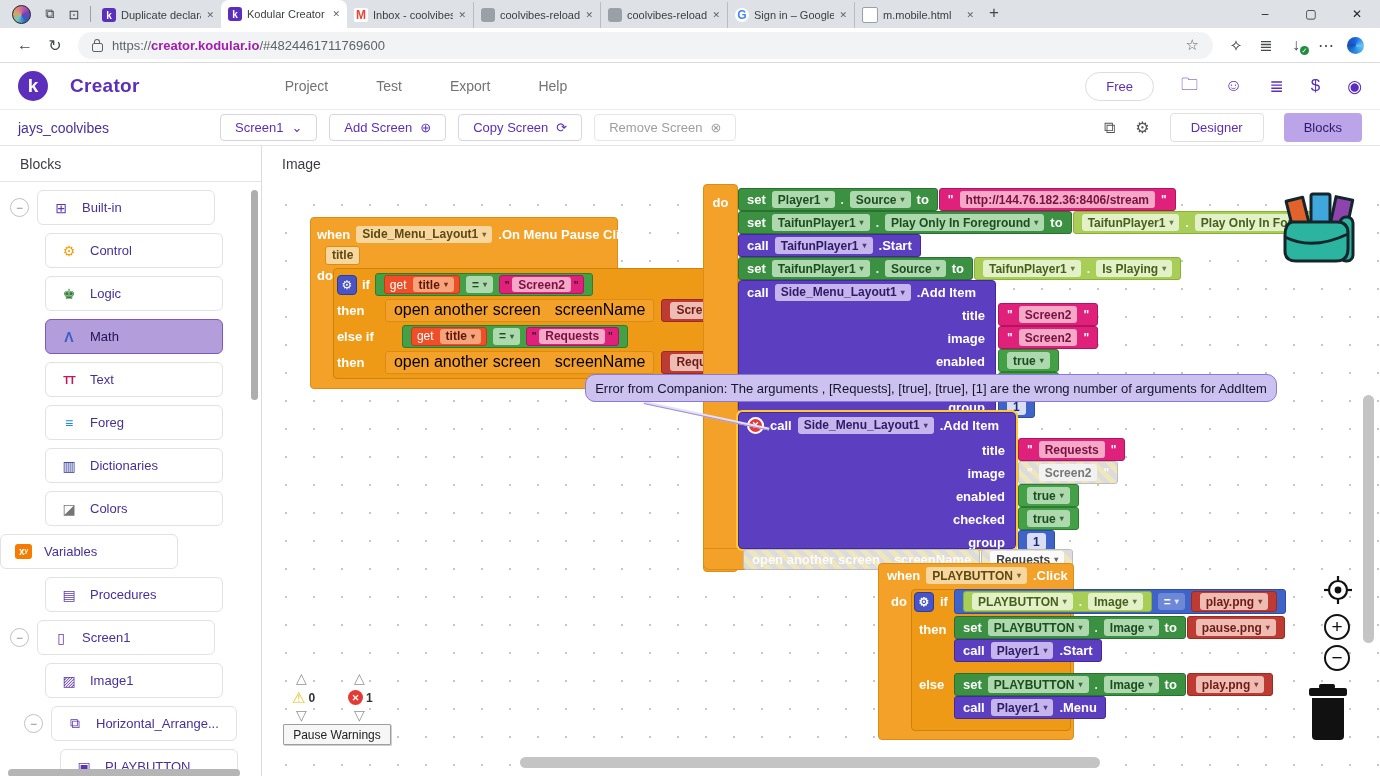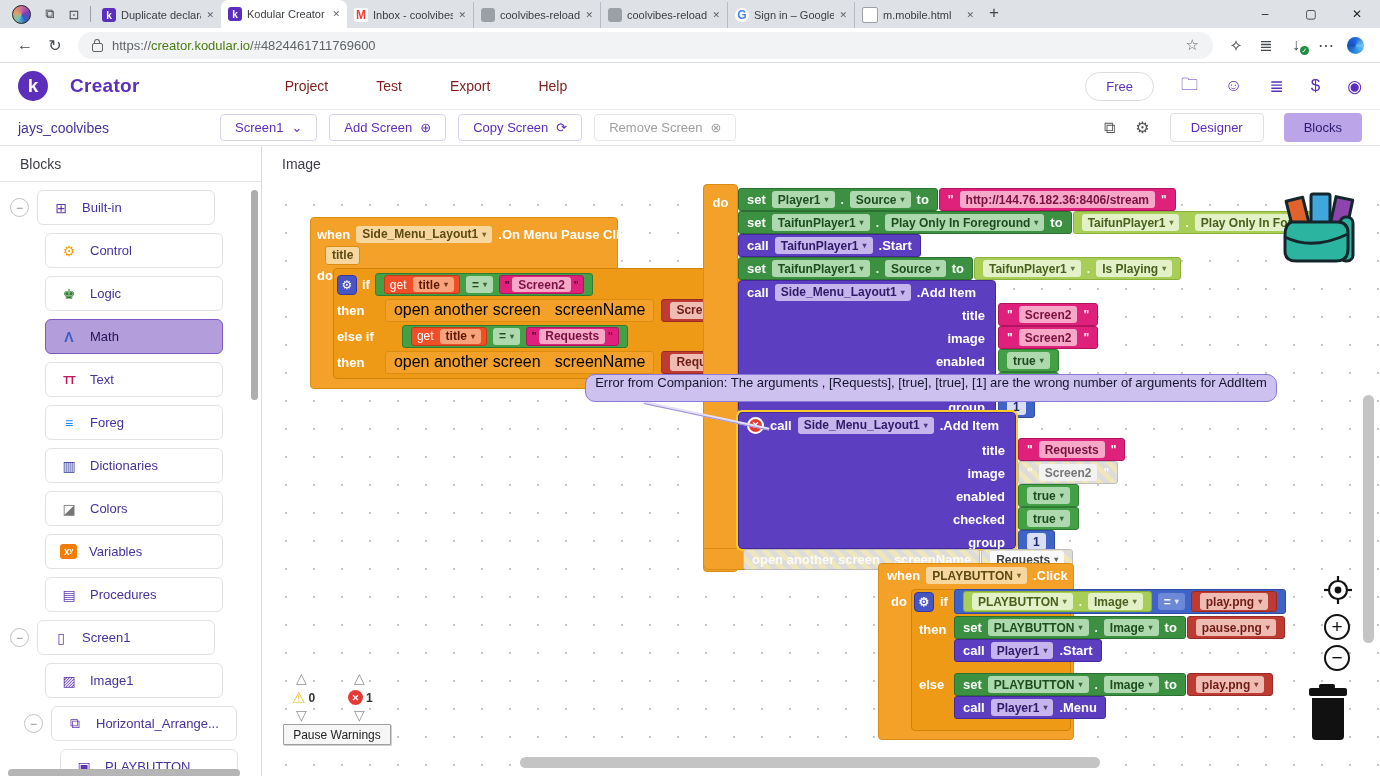--- a/index.html
+++ b/index.html
@@ -33,34 +33,34 @@
   .wbtn{width:46px;display:flex;align-items:center;justify-content:center;font-size:12px;color:#222;}
 
   
   .navbar{height:34px;background:#fff;display:flex;align-items:center;padding:0 10px;border-bottom:1px solid #dadce0;}
   .nav-ic{width:30px;text-align:center;font-size:16px;color:#474b4f;flex:none;}
   .urlpill{flex:1;height:27px;background:#f1f3f4;border-radius:14px;display:flex;align-items:center;
     padding:0 14px;margin:0 8px;font-size:13px;color:#5f6368;gap:9px;}
   .lock{width:9px;height:7px;border:1.5px solid #5f6368;border-radius:2px;position:relative;margin-top:4px;flex:none;}
   .lock::before{content:'';position:absolute;top:-5px;left:1px;width:4px;height:4px;border:1.5px solid #5f6368;
     border-bottom:none;border-radius:3px 3px 0 0;}
-  .urlhost{color:#4d7c0f;font-weight:normal;}
+  .urlhost{color:#a21caf;font-weight:bold;}
   .pillstar{margin-left:auto;font-size:15px;color:#5f6368;}
   .dlwrap{position:relative;}
   .dlcheck{position:absolute;right:2px;bottom:-1px;width:9px;height:9px;border-radius:50%;background:#1e8e3e;
     color:#fff;font-size:7px;line-height:9px;text-align:center;}
   .copilot{width:17px;height:17px;border-radius:50%;
     background:conic-gradient(#1b66e0,#66c3f0,#2a8de0,#174fb8,#1b66e0);margin:0 6px;flex:none;}
 
   
   .khead{height:46px;background:#fff;display:flex;align-items:center;padding:0 18px;border-bottom:1px solid #ededed;}
   .klogo{width:30px;height:30px;border-radius:50%;background:#5b2ebc;color:#fff;font-weight:bold;font-size:19px;
     display:flex;align-items:center;justify-content:center;flex:none;}
   .kbrand{color:#5b2ebc;font-size:19px;font-weight:bold;margin-left:22px;letter-spacing:.3px;}
-  .kmenus{display:flex;gap:48px;margin-left:145px;color:#7f1d1d;font-size:14px;}
+  .kmenus{display:flex;gap:48px;margin-left:145px;color:#737373;font-size:14px;}
   .kright{margin-left:auto;display:flex;align-items:center;gap:27px;color:#5b2ebc;}
   .freebtn{border:1px solid #dadce0;border-radius:17px;padding:6px 20px;color:#5b2ebc;font-size:13px;background:#fff;}
   .kicon{font-size:17px;color:#5b2ebc;}
 
   
   .sbar{height:35px;background:#fff;border-bottom:1px solid #e4e4e4;display:flex;align-items:center;padding:0 18px;gap:12px;}
   .projname{color:#46309c;font-size:14px;width:190px;flex:none;}
   .sbtn{border:1px solid #d9d2ea;border-radius:4px;height:25px;padding:0 14px;display:flex;align-items:center;gap:8px;
     color:#5b2ebc;font-size:13px;background:#fff;flex:none;}
   .sbtn .ci{font-size:13px;}
@@ -130,21 +130,21 @@
   .kw{color:#fff;}
   .blkpanel{position:absolute;border-radius:4px;box-sizing:border-box;}
   .plab{position:absolute;right:10px;color:#fff;font-size:13px;font-weight:bold;height:22px;display:flex;align-items:center;}
   .selblk{outline:2px solid #ffc928;}
   .ebadge{width:17px;height:17px;border-radius:50%;background:#e53935;border:2px solid #fff;color:#fff;font-size:9px;
     font-weight:bold;display:flex;align-items:center;justify-content:center;flex:none;box-sizing:border-box;}
   .dis{background:repeating-linear-gradient(45deg,#dcdcdc 0 5px,#efe6bb 5px 10px)!important;
     border:1px solid #bdbdbd!important;color:#fbfbfb!important;}
   .dis .fld{background:#f2f2f2;color:#777;}
   .tip{position:absolute;background:#cdc1ef;border:1px solid #8b79d9;border-radius:10px;color:#15152e;font-size:13px;
-    display:flex;justify-content:center;z-index:60;padding:0 12px;white-space:nowrap;}
+    display:flex;align-items:center;justify-content:center;z-index:60;padding:0 12px;white-space:nowrap;}
   .tiptail{position:absolute;width:128px;height:2px;background:#e6dff8;border-bottom:1px solid #9c8fd8;
     transform:rotate(12deg);transform-origin:left center;z-index:59;}
 
   
   .tri{position:absolute;color:#909090;font-size:14px;}
   .warnico{color:#e8c21e;font-size:15px;}
   .cnt{color:#333;font-size:12px;font-weight:bold;margin-left:3px;}
   .errico{width:15px;height:15px;background:#e53935;border-radius:50%;color:#fff;font-size:9px;font-weight:bold;
     display:flex;align-items:center;justify-content:center;}
   .swbtn{position:absolute;border:1px solid #9e9e9e;background:#f6f6f6;box-shadow:1px 1px 0 #cfcfcf;font-size:12px;
@@ -321,21 +321,21 @@
             <span class="pico" style="color:#283593;">▥</span>
             <span>Dictionaries</span>
           </div>
         </div>
         <div class="trow" style="margin-left:45px;">
           <div class="pitem">
             <span class="pico" style="color:#757575;">◪</span>
             <span>Colors</span>
           </div>
         </div>
-        <div class="trow" style="margin-left:45px;">
+        <div class="trow" style="">
           <div class="pitem">
             <span class="varchip">xʸ</span>
             <span>Variables</span>
           </div>
         </div>
         <div class="trow" style="margin-left:45px;">
           <div class="pitem">
             <span class="pico" style="color:#5e35b1;">▤</span>
             <span>Procedures</span>
           </div>

